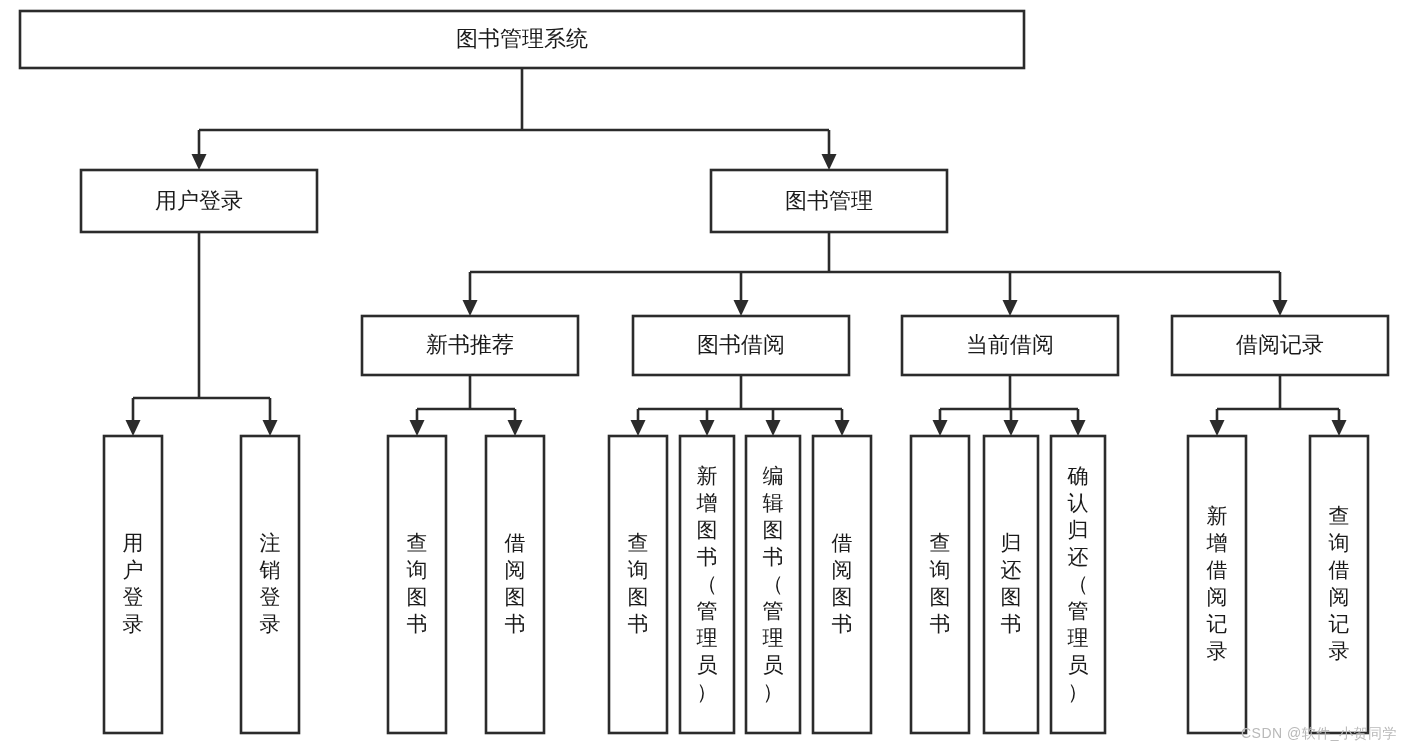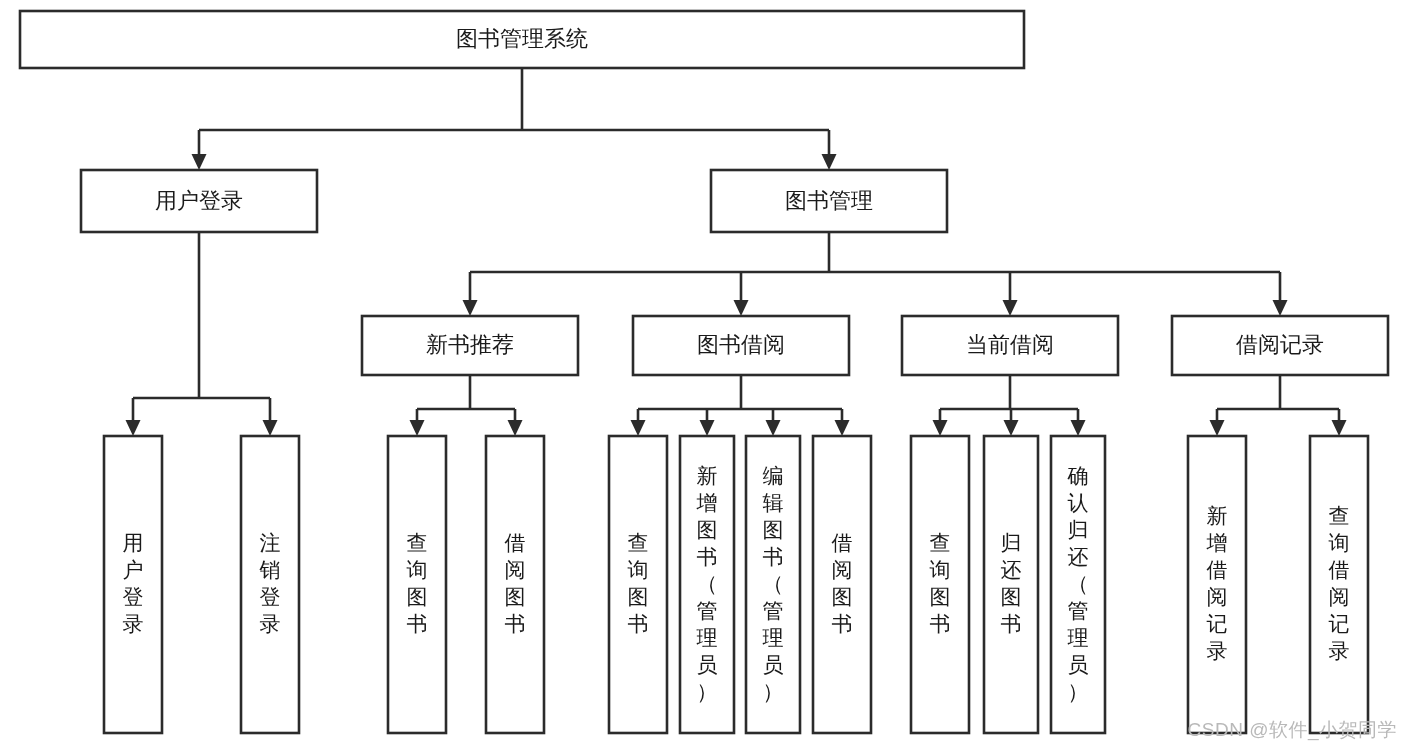--- a/index.html
+++ b/index.html
@@ -52,21 +52,21 @@
     font-family: "Liberation Sans", "DejaVu Sans", sans-serif;
     font-size: 21px;
     fill: #1a1a1a;
     text-anchor: middle;
   }
   .watermark {
     position: absolute;
     right: 8px;
     bottom: 4px;
     font-family: "Liberation Sans", "DejaVu Sans", sans-serif;
-    font-size: 19px;
+    font-size: 14px;
     color: #b9b9b9;
     white-space: nowrap;
     letter-spacing: 0.5px;
     user-select: none;
   }
 </style>
 </head>
 <body>
 
 <div id="diagram-root">

